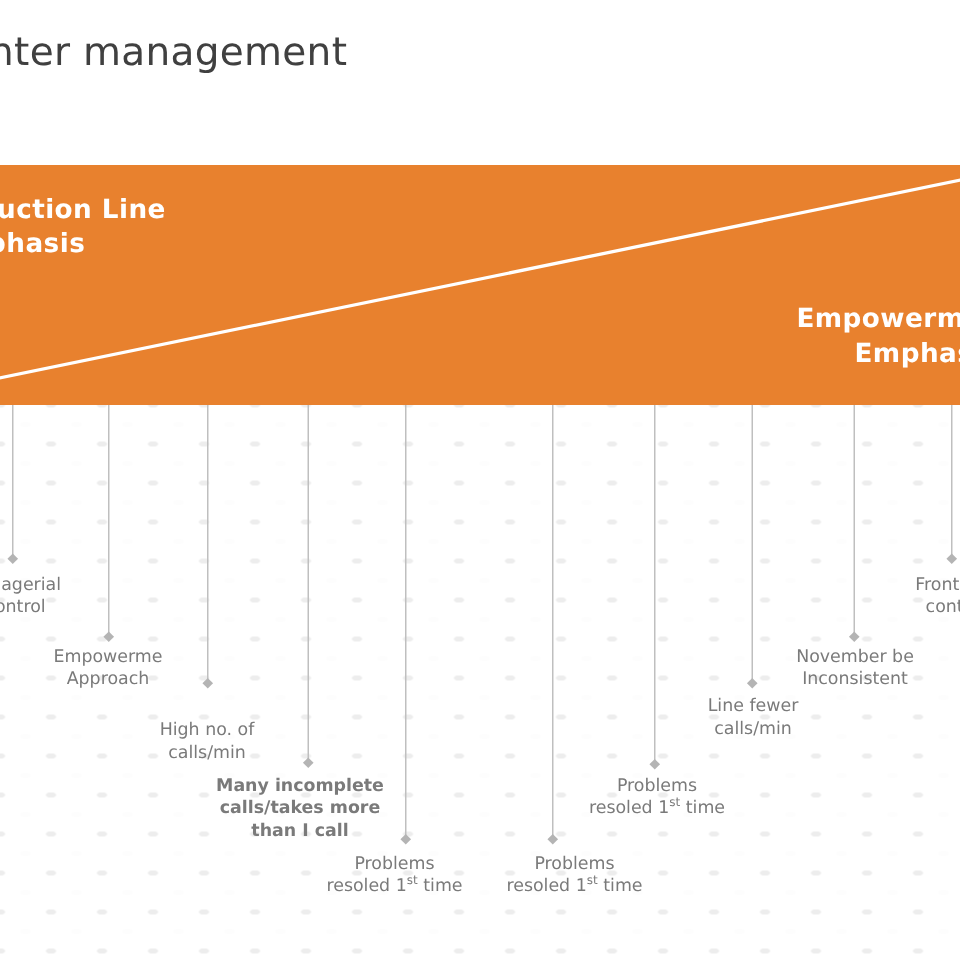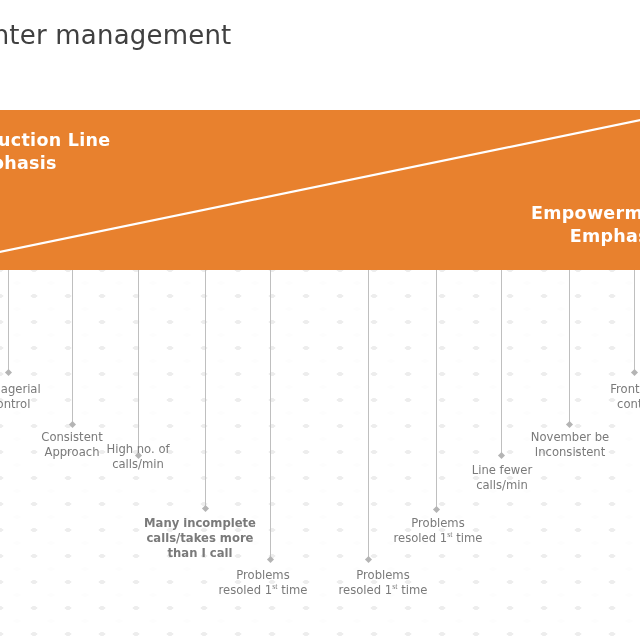--- a/index.html
+++ b/index.html
@@ -115,21 +115,20 @@
     font-size: 11.6px;
     line-height: 1.30;
     text-align: center;
     white-space: pre-line;
     font-family: "DejaVu Sans", "Liberation Sans", sans-serif;
   }
   .node-label sup {
     font-size: 8px;
     vertical-align: super;
     line-height: 0;
-    font-family: Liberation Serif, serif;
   }
 </style>
 </head>
 <body>
 
 <div class="slide">
 
   <div class="slide-title">center management</div>
 
   <div class="dot-texture"></div>
@@ -145,25 +144,25 @@
 Emphasi...</div>
   </div>
 
   <div id="nodes-layer">
       <div class="connector" style="left: 8px; top: 270px; height: 102px;"></div>
       <div class="node-dot" style="left: 6px; top: 370px;"></div>
       <div class="node-label" style="left: -52px; top: 382px; width: 120px;">...anagerial
 ...ontrol</div>
       <div class="connector" style="left: 72px; top: 270px; height: 154px;"></div>
       <div class="node-dot" style="left: 70px; top: 422px;"></div>
-      <div class="node-label" style="left: 12px; top: 430px; width: 120px;">Consistent
+      <div class="node-label" style="left: 12px; top: 430px; width: 120px;">Empowerme
 Approach</div>
       <div class="connector" style="left: 138px; top: 270px; height: 185px;"></div>
       <div class="node-dot" style="left: 136px; top: 453px;"></div>
-      <div class="node-label" style="left: 78px; top: 442px; width: 120px;">High  no. of
+      <div class="node-label" style="left: 78px; top: 479px; width: 120px;">High  no. of
 calls/min</div>
       <div class="connector" style="left: 205px; top: 270px; height: 238px;"></div>
       <div class="node-dot" style="left: 203px; top: 506px;"></div>
       <div class="node-label" style="left: 130px; top: 516px; width: 140px; font-weight: bold;">Many incomplete
 calls/takes more
 than I call</div>
       <div class="connector" style="left: 270px; top: 270px; height: 289px;"></div>
       <div class="node-dot" style="left: 268px; top: 557px;"></div>
       <div class="node-label" style="left: 193px; top: 568px; width: 140px;">Problems<br>resoled 1<sup>st</sup> time</div>
       <div class="connector" style="left: 368px; top: 270px; height: 289px;"></div>

